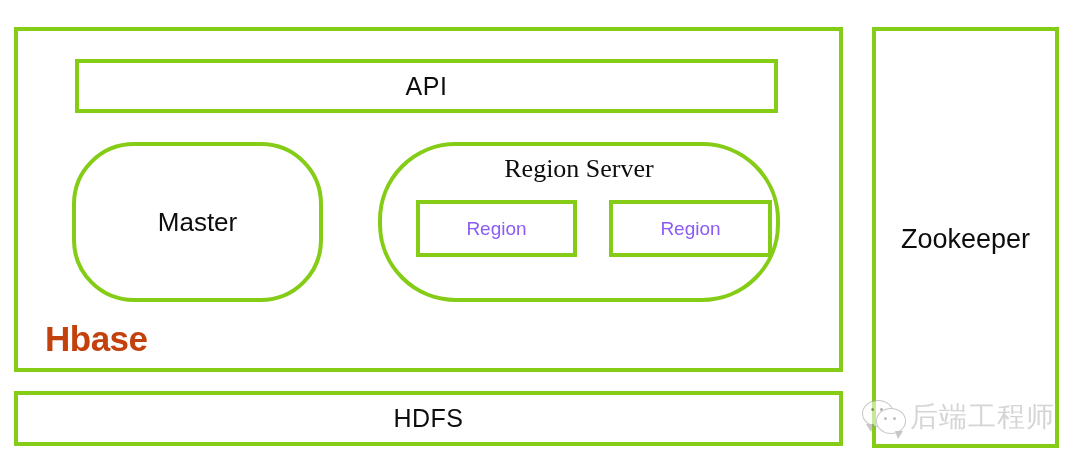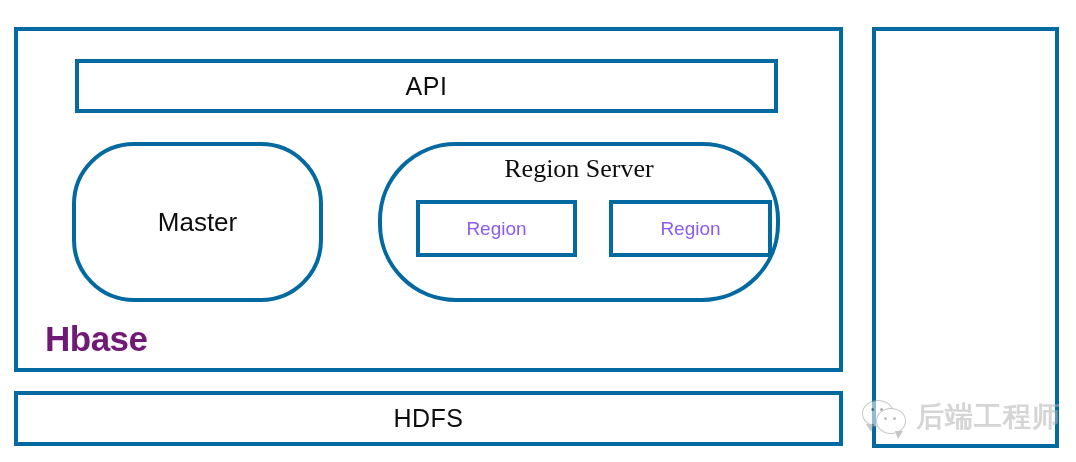--- a/index.html
+++ b/index.html
@@ -15,21 +15,21 @@
     position: relative;
     width: 1076px;
     height: 462px;
     background: #ffffff;
     overflow: hidden;
   }
 
   .box {
     position: absolute;
     box-sizing: border-box;
-    border: 4px solid #0369a1;
+    border: 4px solid #84cc16;
     background: #ffffff;
     display: flex;
     align-items: center;
     justify-content: center;
   }
 
   
   #hbase-container {
     left: 14px;
     top: 27px;
@@ -100,21 +100,21 @@
     color: #8b5cf6;
   }
 
   
   #hbase-label {
     position: absolute;
     left: 27px;
     top: 288px;
     font-size: 35px;
     font-weight: bold;
-    color: #701a75;
+    color: #c2410c;
     letter-spacing: -0.5px;
   }
 
   
   #hdfs-box {
     left: 14px;
     top: 391px;
     width: 829px;
     height: 55px;
   }
@@ -142,23 +142,21 @@
     color: #0d0d0d;
   }
 
   
   #watermark {
     position: absolute;
     left: -14px;
     bottom: 8px;
     display: flex;
     align-items: center;
-    gap: 6px;
     opacity: 0.55;
-    font-weight: bold;
   }
   #wechat-icon {
     width: 48px;
     height: 34px;
     position: relative;
     flex: none;
   }
   #wechat-icon .bub-a {
     position: absolute;
     left: 0;
@@ -255,20 +253,21 @@
     </div>
 
     <div id="hbase-label">Hbase</div>
   </div>
 
   <div class="box" id="hdfs-box">
     <span class="lbl">HDFS</span>
   </div>
 
   <div class="box" id="zookeeper-box">
+    <div id="zookeeper-label">Zookeeper</div>
 
     <div id="watermark">
       <span id="wechat-icon">
         <span class="bub-a">
           <span class="eye l"></span>
           <span class="eye r"></span>
         </span>
         <span class="bub-b">
           <span class="eye l"></span>
           <span class="eye r"></span>

